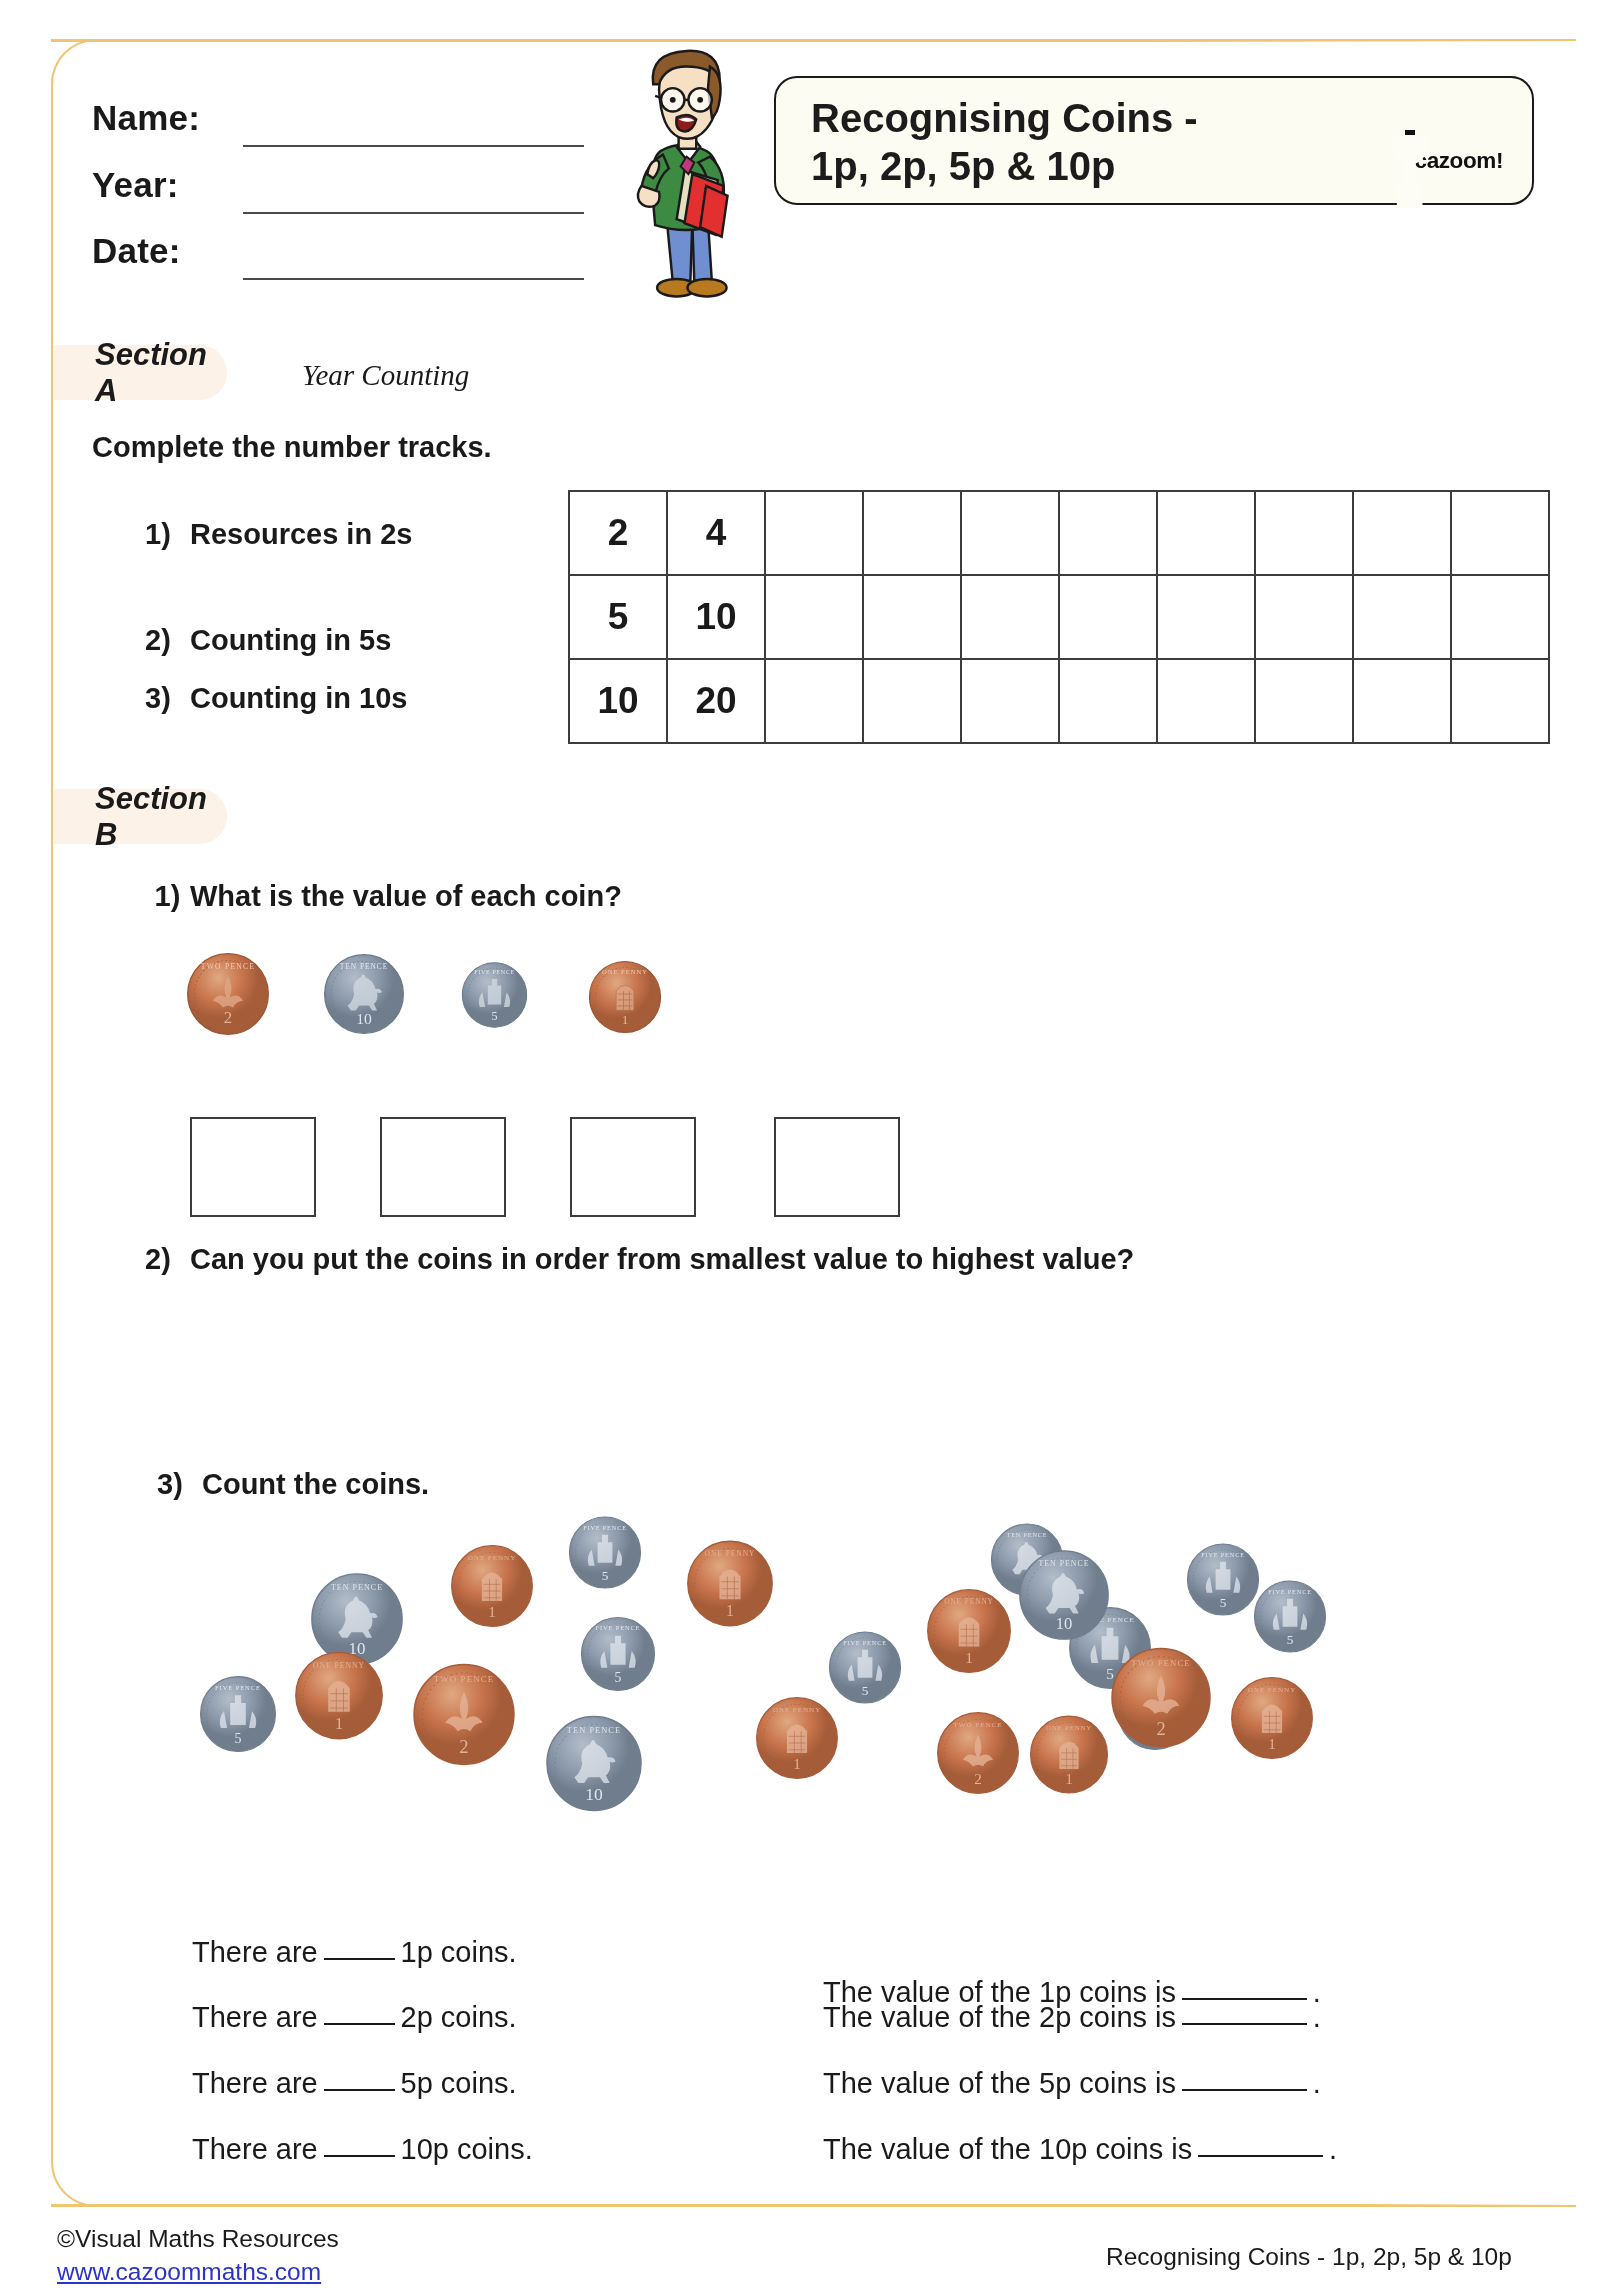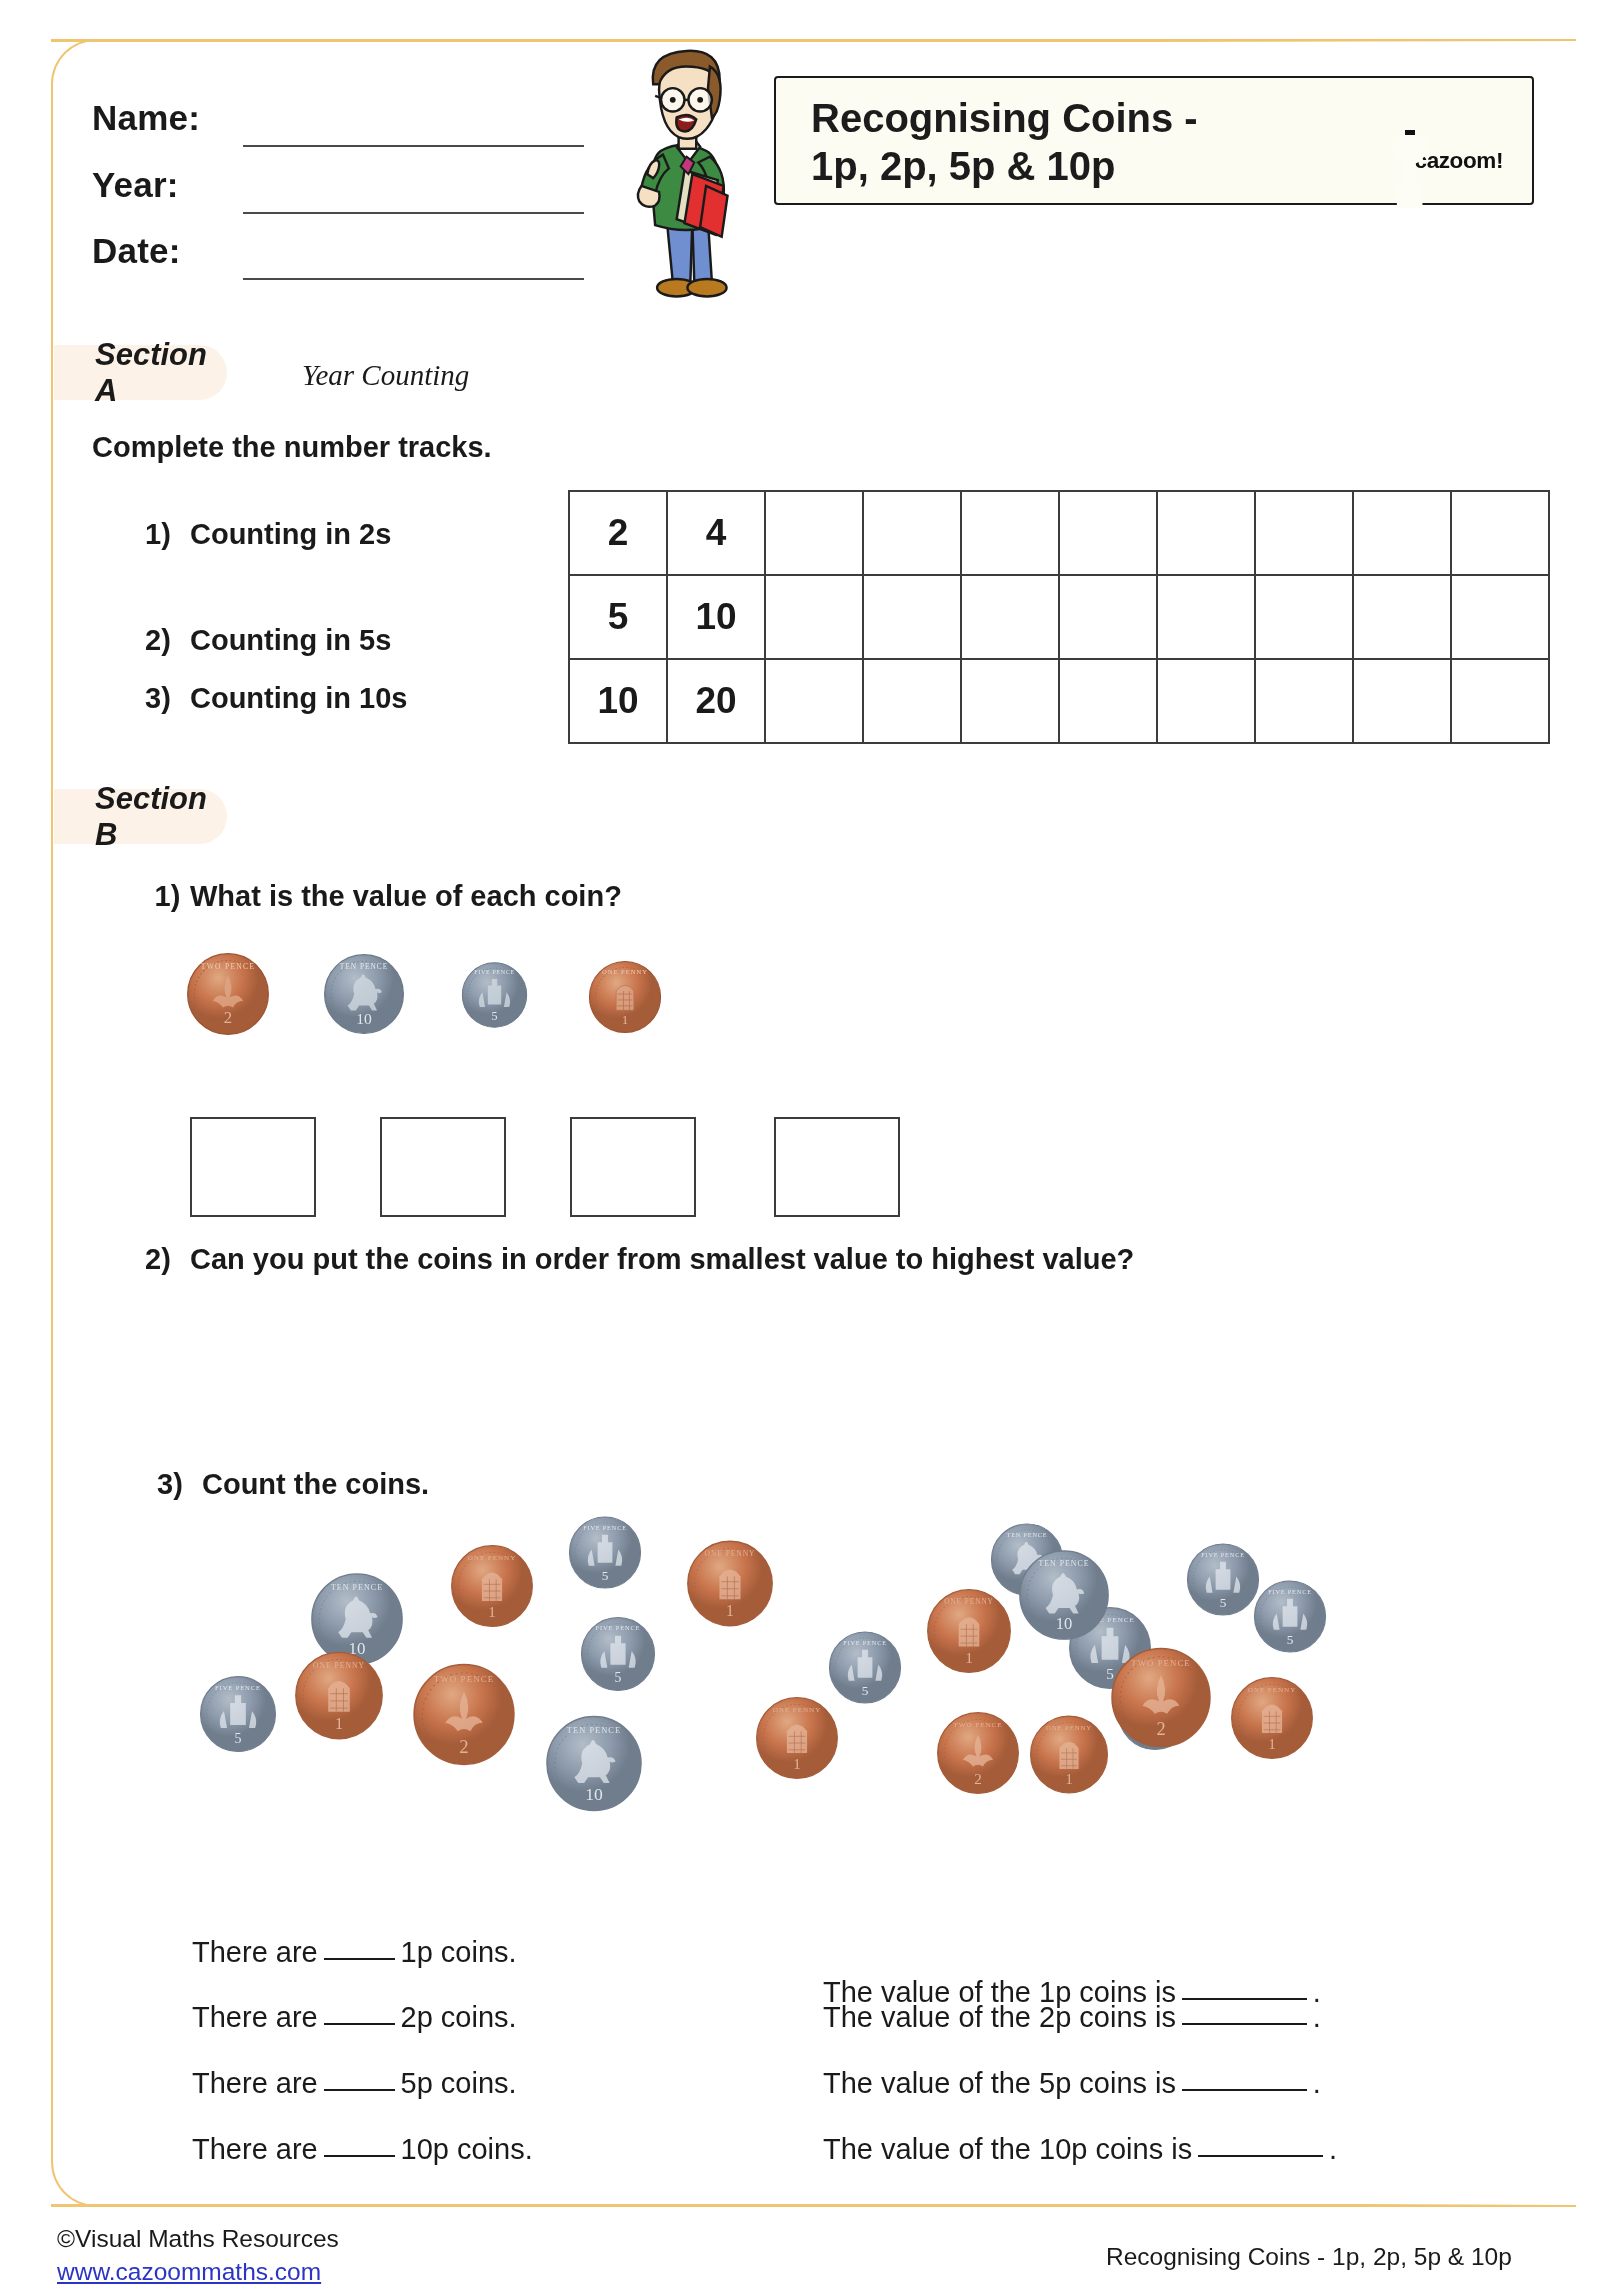--- a/index.html
+++ b/index.html
@@ -25,21 +25,21 @@
   
   .hdr-label{
     position:absolute;font-size:35px;font-weight:bold;letter-spacing:0.2px;
   }
   .hdr-line{position:absolute;height:2px;background:#4a4a4a;}
 
   #mascot{position:absolute;left:616px;top:47px;width:137px;height:257px;}
 
   #title-box{
     position:absolute;left:774px;top:76px;width:760px;height:129px;
-    background:#fcfcf2;border:2.5px solid #1a1a1a;border-radius:4px;box-sizing:border-box;
+    background:#fcfcf2;border:2.5px solid #1a1a1a;border-radius:23px;box-sizing:border-box;
   }
   #title-text{
     position:absolute;left:35px;top:15.7px;width:549px;
     font-size:40px;font-weight:bold;line-height:1.22;color:#1c1c1c;
   }
   #logo{
     position:absolute;right:29px;top:35px;width:98px;height:94px;
     display:flex;flex-direction:row;align-items:center;justify-content:flex-end;
   }
   #logo-mark{width:61px;height:61px;background:#111;position:relative;}
@@ -169,21 +169,21 @@
 </div>
 
 <div class="section-badge" style="left:54px;top:345px;width:173px;">
   <span class="stitle">Section A</span>
 </div>
 <div class="section-sub" style="left:302px;top:359px;">Year Counting</div>
 
 <div class="prompt" style="left:92px;top:431px;">Complete the number tracks.</div>
 
 <div class="qrow" style="left:145px;top:518px;">
-  <span class="qnum">1)</span><span>Counting in 2s</span>
+  <span class="qnum">1)</span><span>Resources in 2s</span>
 </div>
 <div class="qrow" style="left:145px;top:624px;">
   <span class="qnum">2)</span><span>Counting in 5s</span>
 </div>
 <div class="qrow" style="left:145px;top:682px;">
   <span class="qnum">3)</span><span>Counting in 10s</span>
 </div>
 
 <table id="tracks">
     <tbody>

